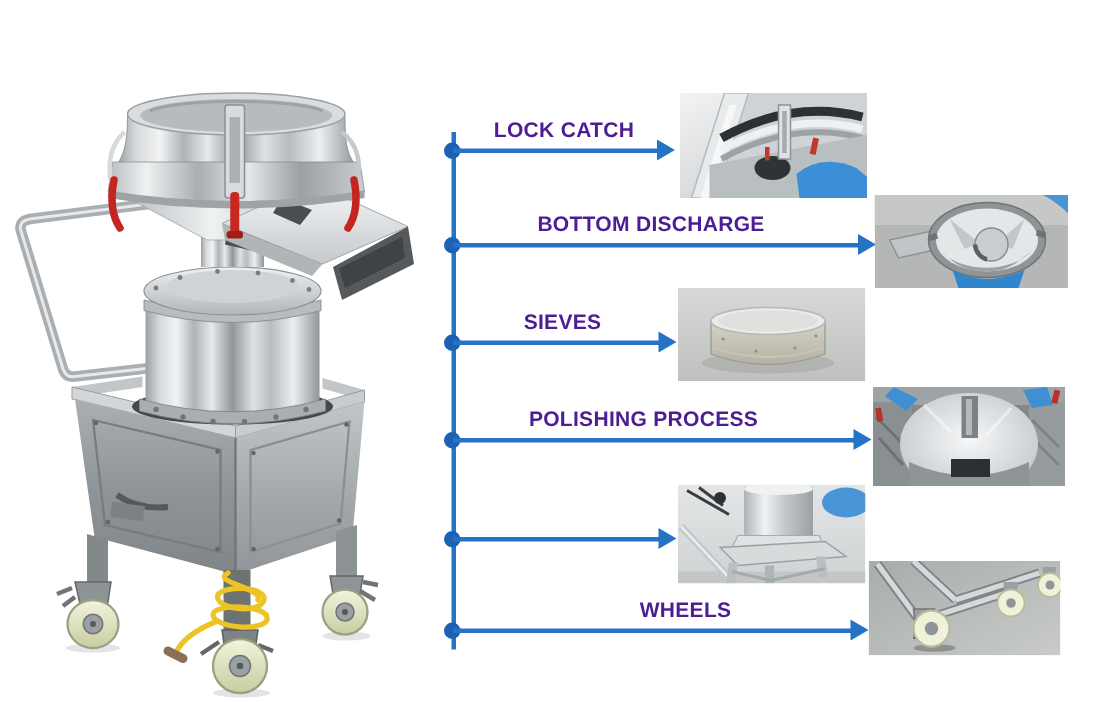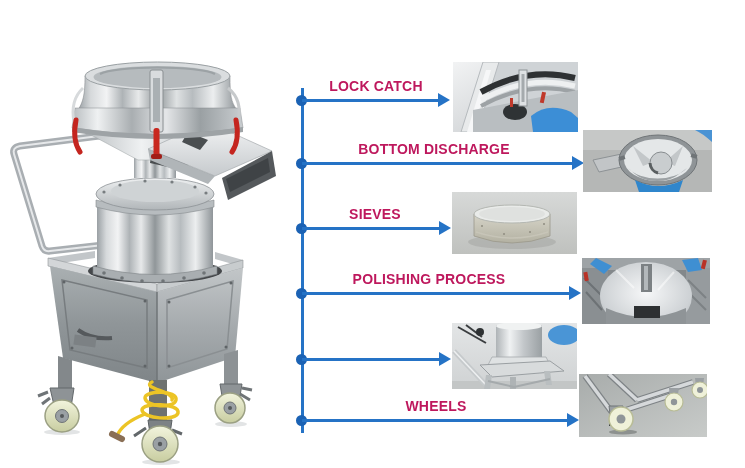--- a/index.html
+++ b/index.html
@@ -6,34 +6,34 @@
   #stage{position:relative;width:745px;height:468px;background:#ffffff;overflow:hidden;
          font-family:"Liberation Sans",sans-serif;}
   .abs{position:absolute;}
   
   .spine{position:absolute;left:301px;top:88px;width:3px;height:345px;background:#2573c6;}
   .dot{position:absolute;width:11px;height:11px;border-radius:50%;background:#1b62b4;}
   .arrow-line{position:absolute;height:3px;background:#2573c6;}
   .arrow-head{position:absolute;width:0;height:0;border-top:7px solid transparent;
               border-bottom:7px solid transparent;border-left:12px solid #2573c6;}
   .flow-label{position:absolute;width:220px;text-align:center;font-weight:700;
-              font-size:14px;letter-spacing:.2px;color:#be185d;white-space:nowrap;}
+              font-size:14px;letter-spacing:.2px;color:#4c1d95;white-space:nowrap;}
   .thumb{position:absolute;overflow:hidden;}
   .thumb svg{display:block;}
   
   .d1{left:296px;top:95px;}  .d2{left:296px;top:158px;} .d3{left:296px;top:223px;}
   .d4{left:296px;top:288px;} .d5{left:296px;top:354px;} .d6{left:296px;top:415px;}
   .a1{left:302px;top:99px;width:137px;}  .h1{left:438px;top:93px;}
   .a2{left:302px;top:162px;width:271px;} .h2{left:572px;top:156px;}
   .a3{left:302px;top:227px;width:138px;} .h3{left:439px;top:221px;}
   .a4{left:302px;top:292px;width:268px;} .h4{left:569px;top:286px;}
   .a5{left:302px;top:358px;width:138px;} .h5{left:439px;top:352px;}
   .a6{left:302px;top:419px;width:266px;} .h6{left:567px;top:413px;}
   .l1{left:266px;top:78px;}  .l2{left:324px;top:141px;} .l3{left:265px;top:206px;}
-  .l4{left:319px;top:271px;} .l5{left:266px;top:337px;} .l6{left:326px;top:398px;}
+  .l4{left:319px;top:271px;} .l5{left:266px;top:337px;} .l6{left:347px;top:398px;}
   .t1{left:453px;top:62px;width:125px;height:70px;}
   .t2{left:583px;top:130px;width:129px;height:62px;}
   .t3{left:452px;top:192px;width:125px;height:62px;}
   .t4{left:582px;top:258px;width:128px;height:66px;}
   .t5{left:452px;top:323px;width:125px;height:66px;}
   .t6{left:579px;top:374px;width:128px;height:63px;}
 </style>
 </head>
 <body>
 

